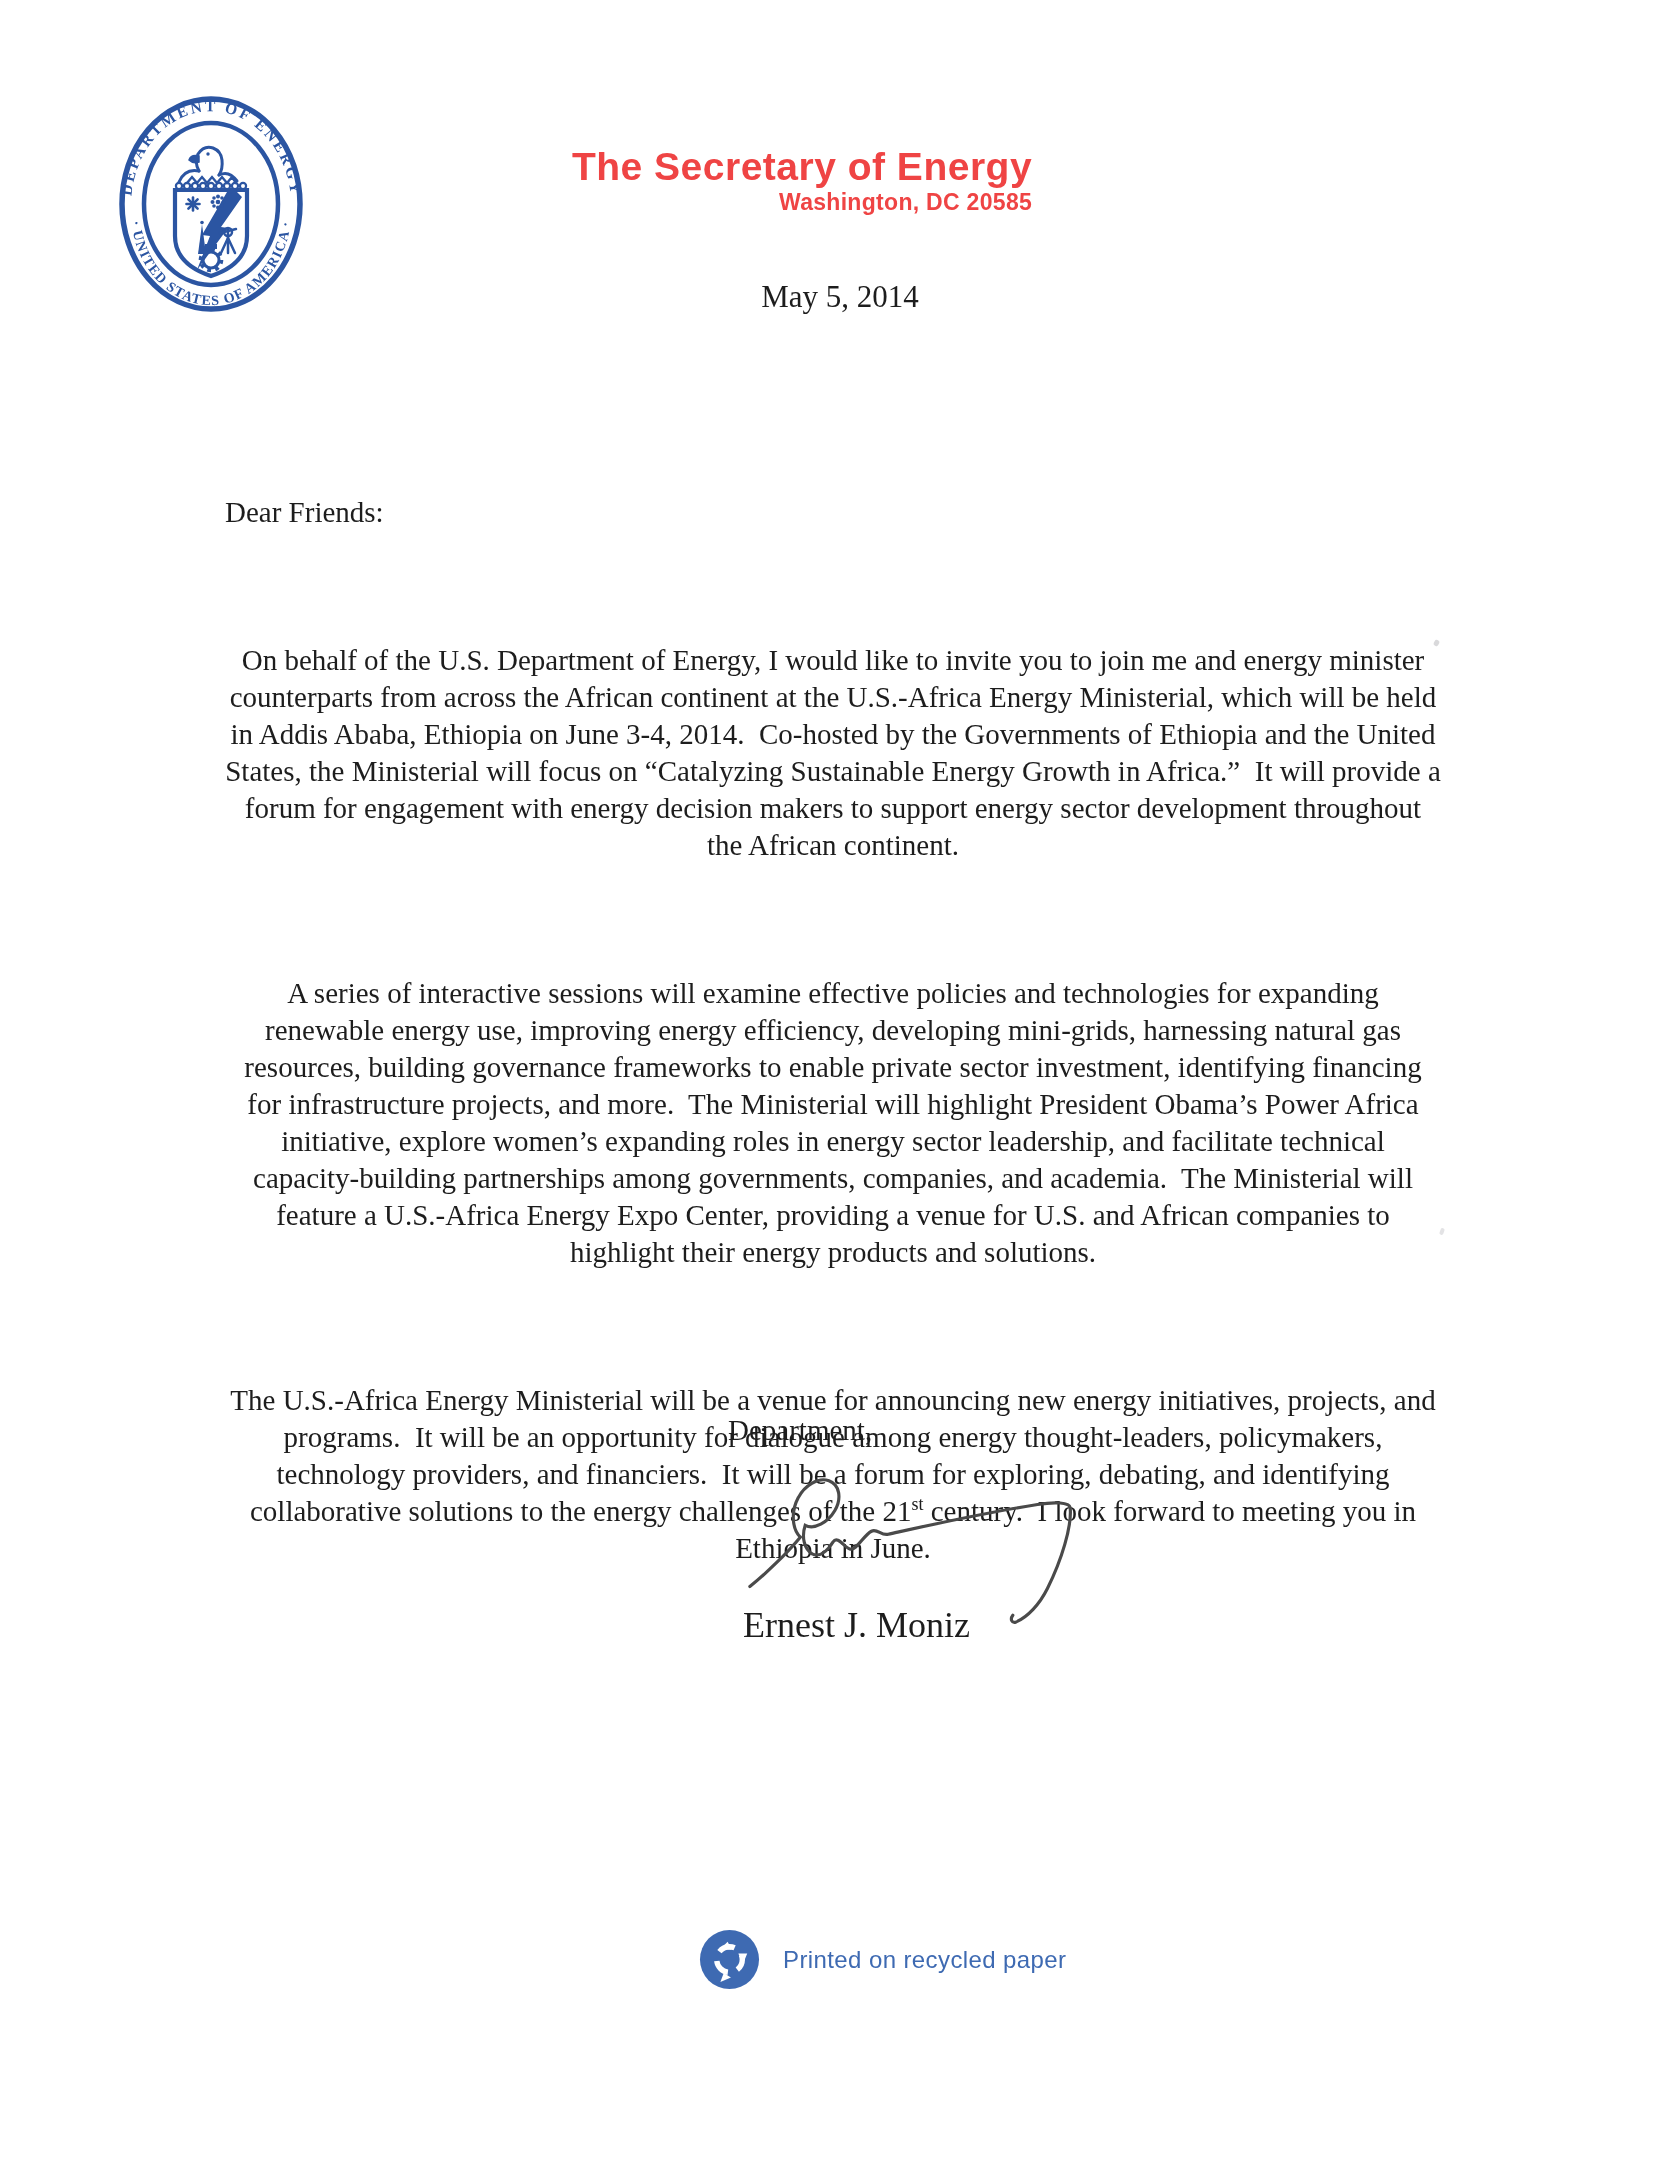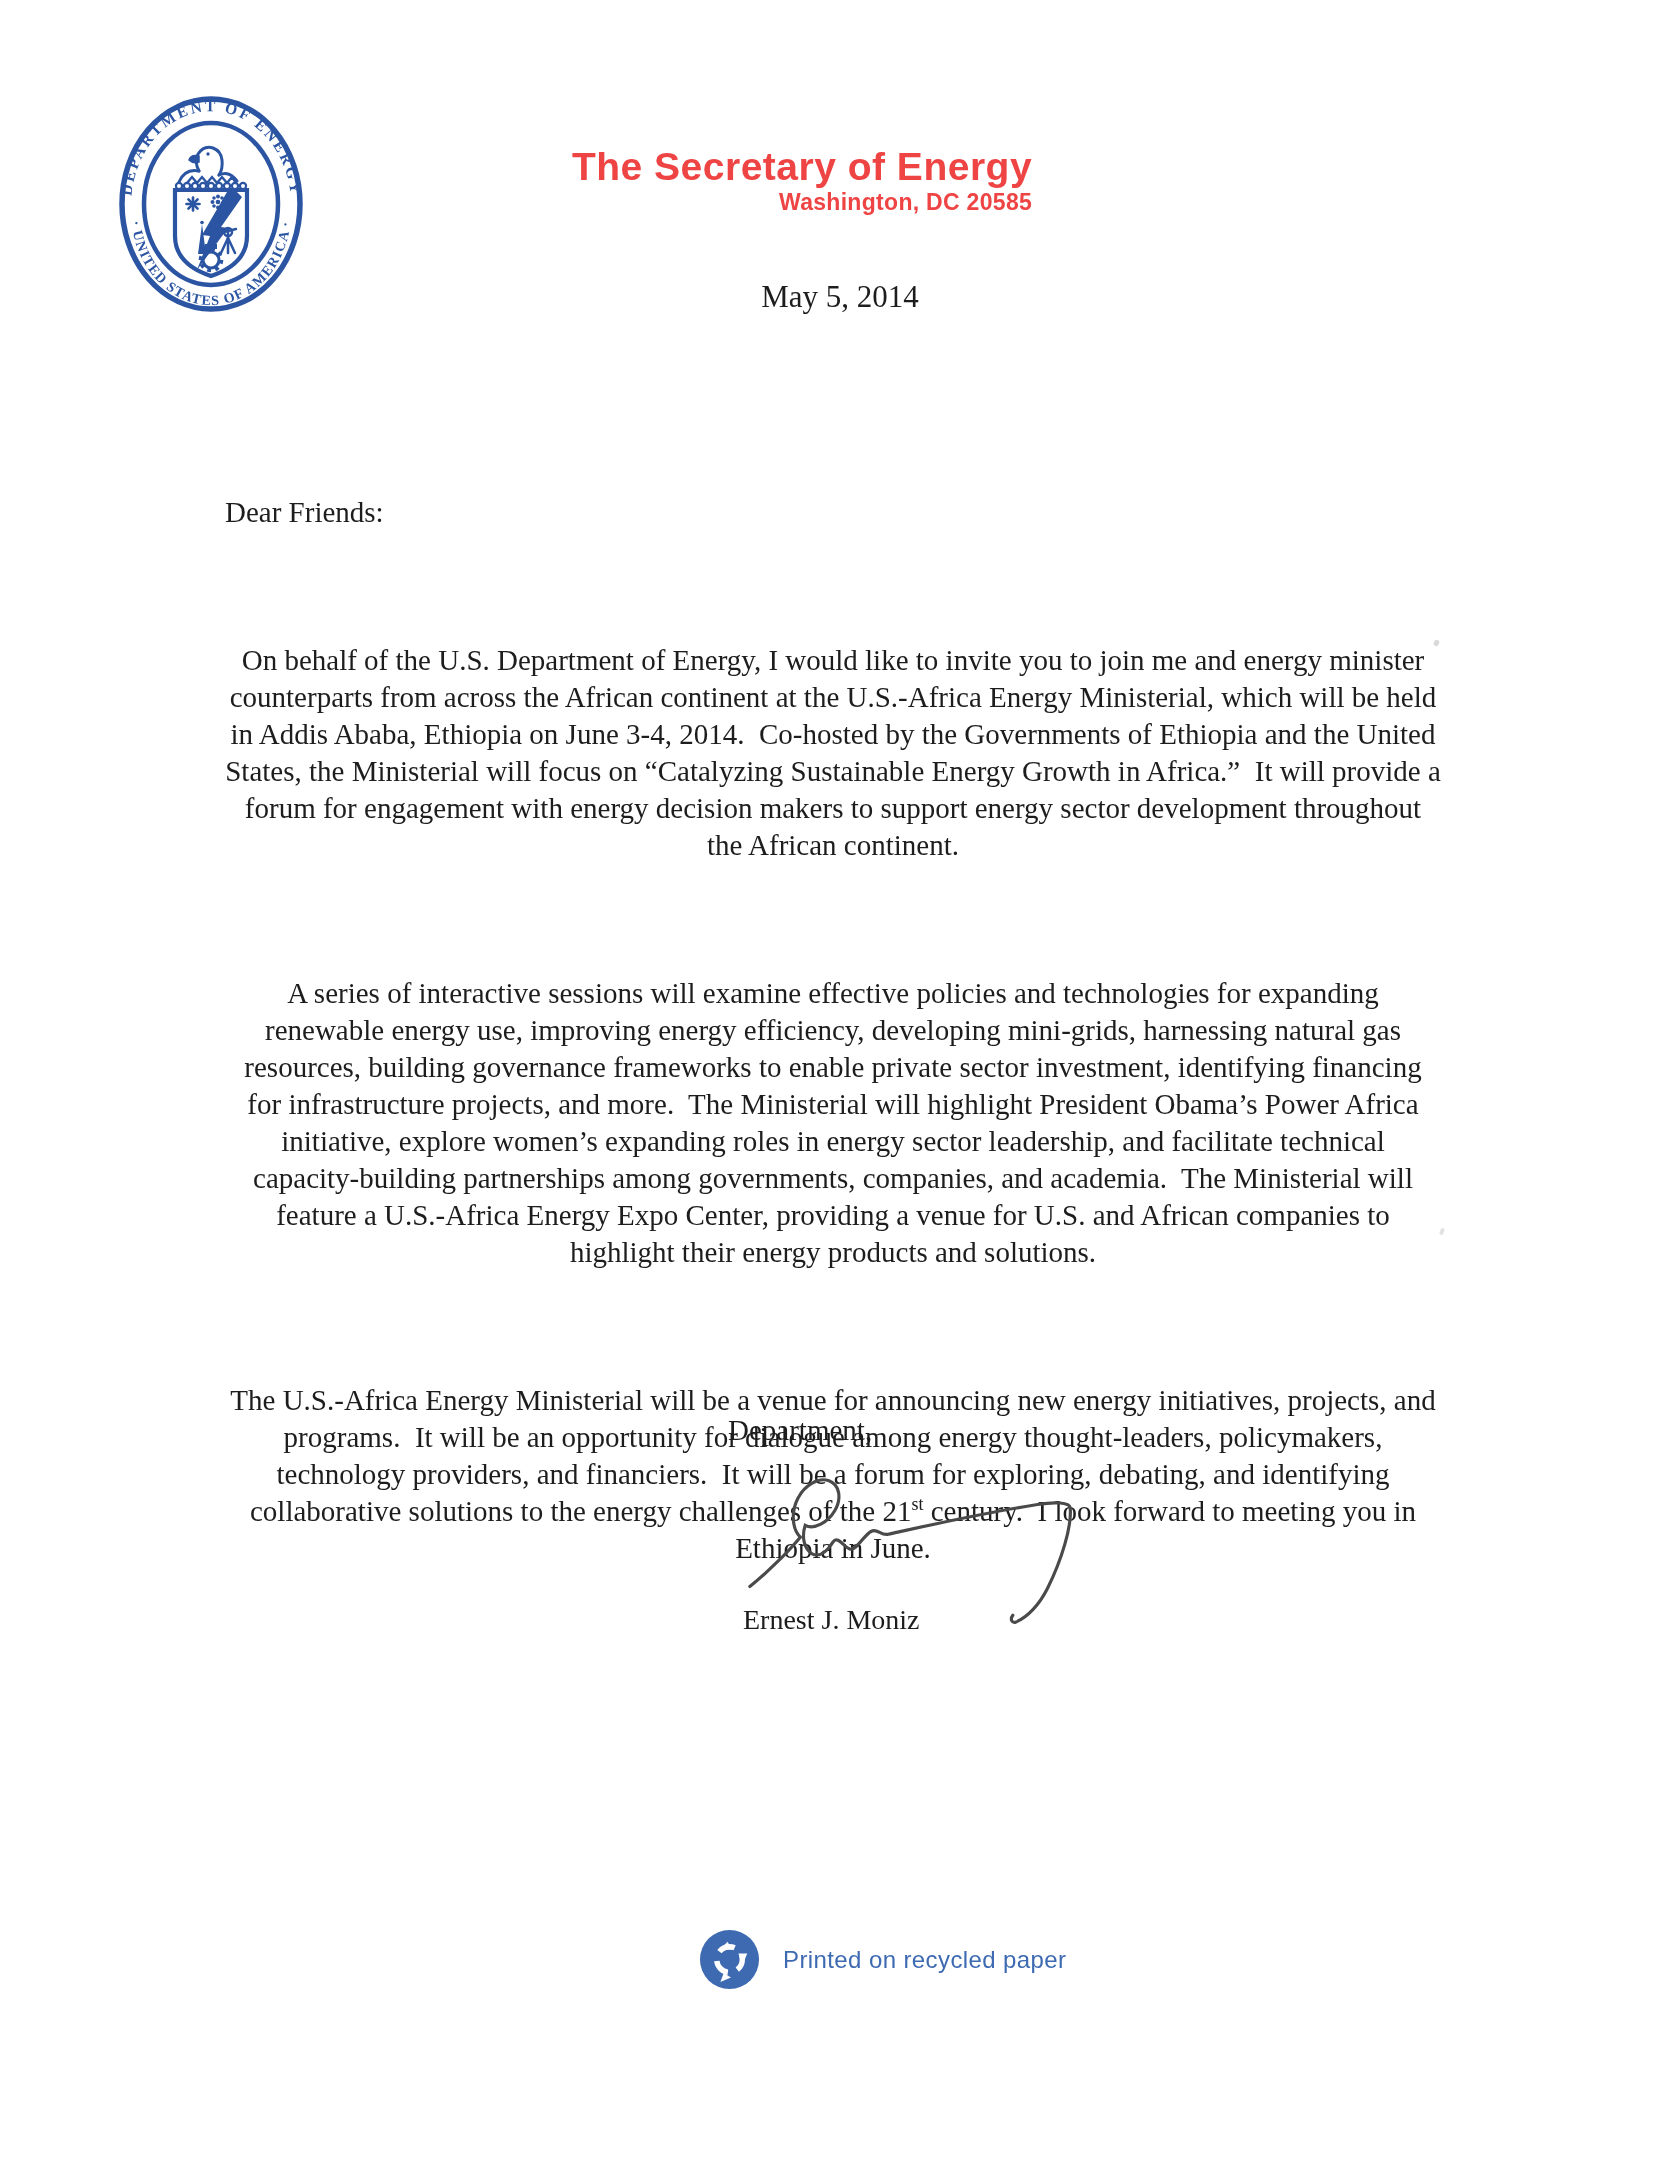--- a/index.html
+++ b/index.html
@@ -42,21 +42,21 @@
 
   
   .closing-valediction{
     position:absolute;left:728px;top:1414px;
     font-size:29px;white-space:nowrap;
   }
   .signature{position:absolute;left:728px;top:1463px;width:366px;height:173px;}
   .signature svg{width:100%;height:100%;}
   .signer-name{
     position:absolute;left:743px;top:1604px;
-    font-size:28px;white-space:nowrap;
+    font-size:36px;white-space:nowrap;
   }
 
   
   .footer{
     position:absolute;left:698px;top:1928px;
     display:flex;align-items:center;gap:22px;
   }
   .recycle-badge{width:63px;height:63px;flex:0 0 auto;}
   .footer-text{
     font-family:"Liberation Sans",sans-serif;

